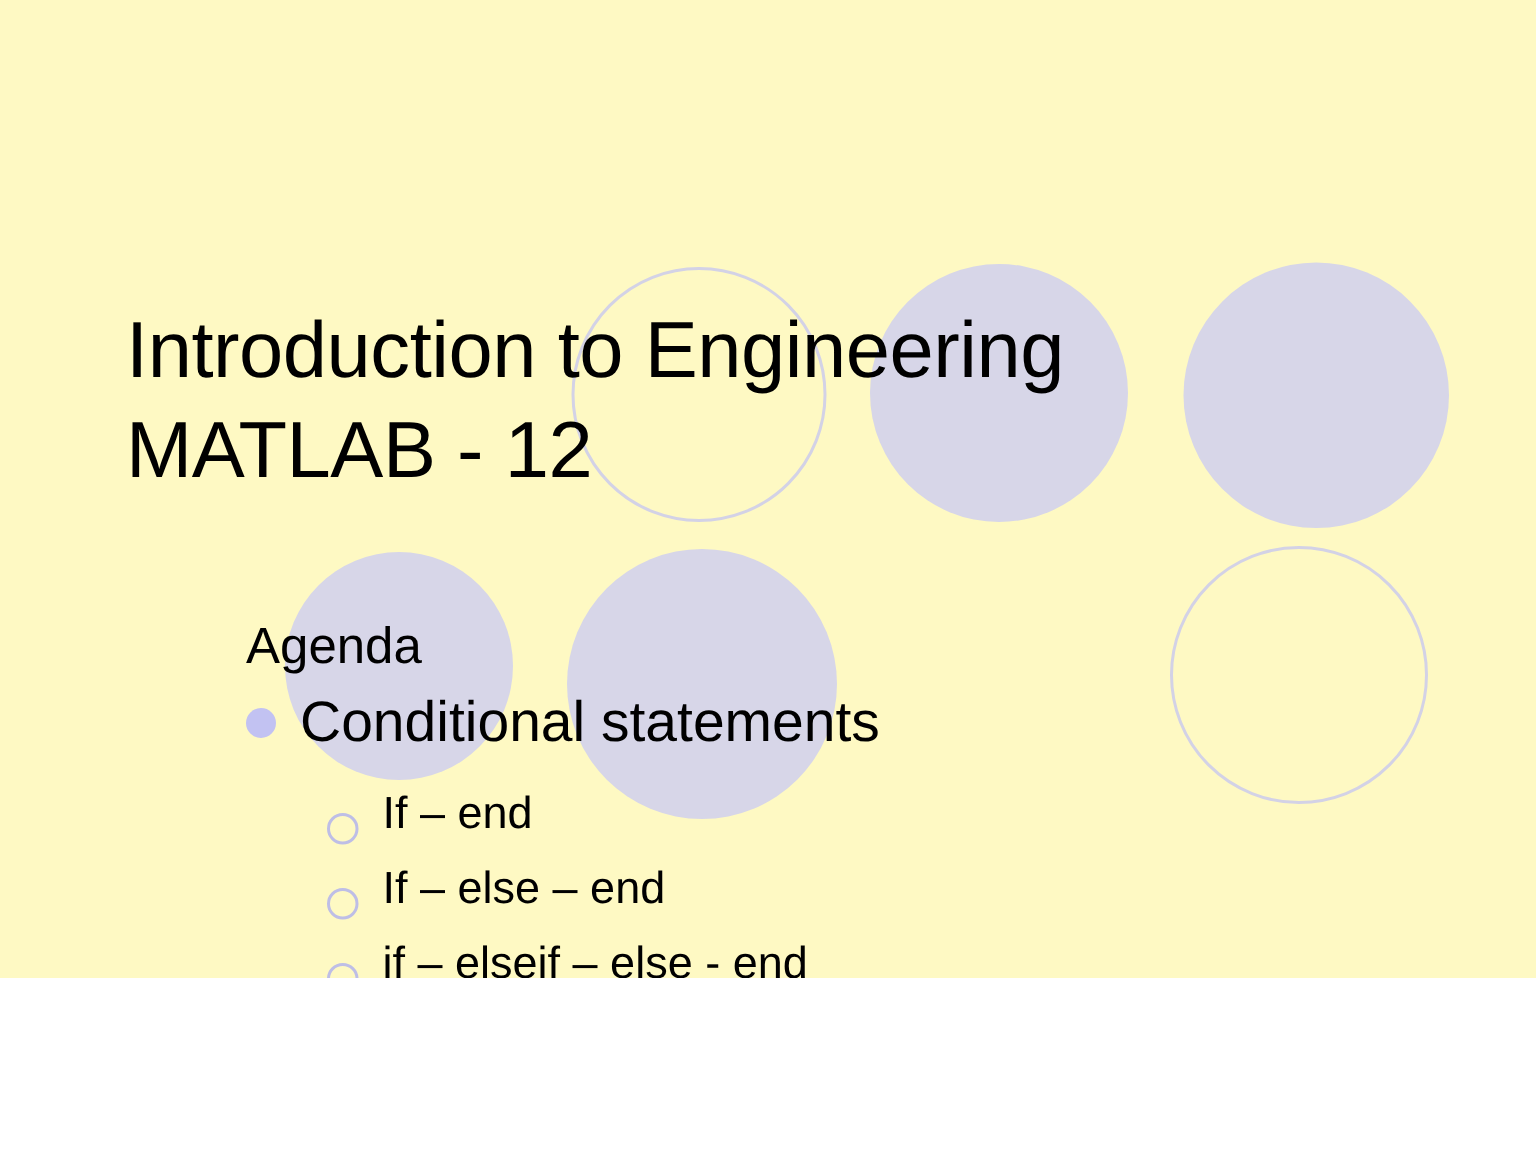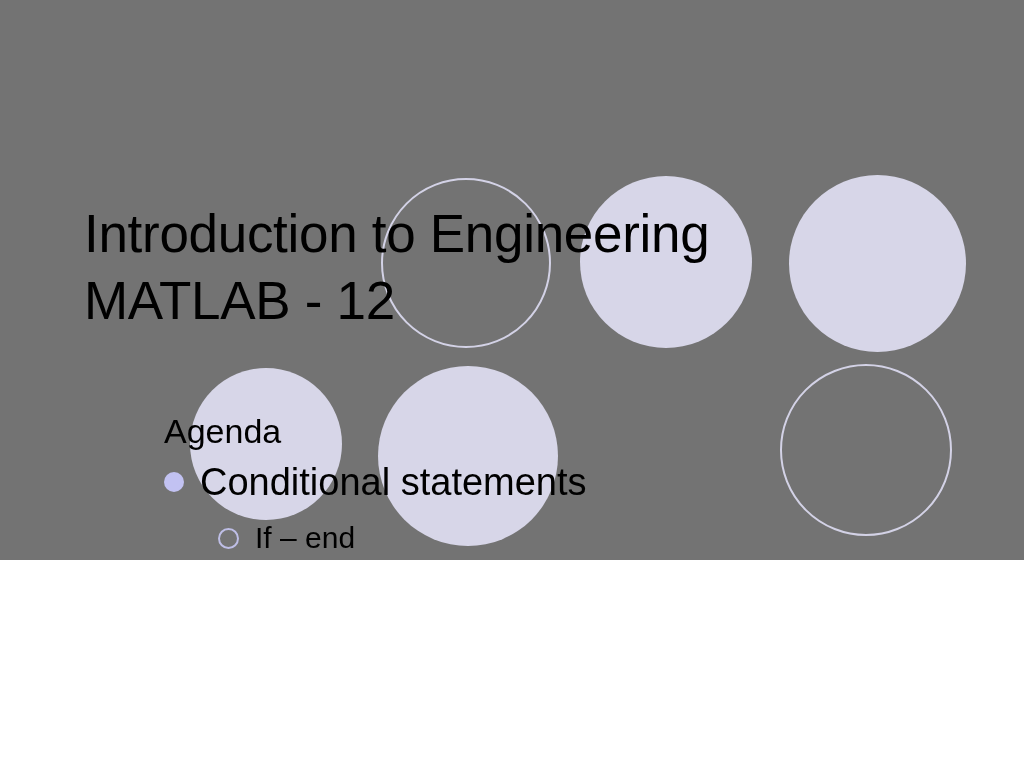--- a/index.html
+++ b/index.html
@@ -7,22 +7,22 @@
     margin: 0;
     padding: 0;
     background: #ffffff;
   }
   body {
     font-family: "Liberation Sans", sans-serif;
   }
   .slide {
     position: relative;
     width: 1024px;
-    height: 560px;
-    background: #737373;
+    height: 652px;
+    background: #fef9c3;
     overflow: hidden;
   }
 
   
   .decor-layer {
     position: absolute;
     left: 0;
     top: 0;
     width: 1024px;
     height: 768px;
@@ -105,21 +105,21 @@
     font-size: 38px;
     line-height: 48px;
     color: #000000;
   }
 
   .sub-list {
     margin: 6px 0 0 134px;
   }
   .bullet-l2 {
     display: flex;
-    align-items: center;
+    align-items: flex-end;
     min-height: 50px;
   }
   .bullet-l2 .marker-l2 {
     width: 21px;
     height: 21px;
     border-radius: 50%;
     border: 2px solid #BEBEE6;
     background: transparent;
     box-sizing: border-box;
     flex: 0 0 auto;
@@ -158,21 +158,26 @@
         <span class="text-l1">Conditional statements</span>
       </div>
 
       <div class="sub-list">
 
         <div class="bullet-l2">
           <span class="marker-l2"></span>
           <span class="text-l2">If – end</span>
         </div>
 
+        <div class="bullet-l2">
+          <span class="marker-l2"></span>
+          <span class="text-l2">If – else – end</span>
+        </div>
 
         <div class="bullet-l2">
           <span class="marker-l2"></span>
+          <span class="text-l2">if – elseif – else - end</span>
         </div>
 
       </div>
     </div>
   </div>
 </div>
 
 </body></html>

